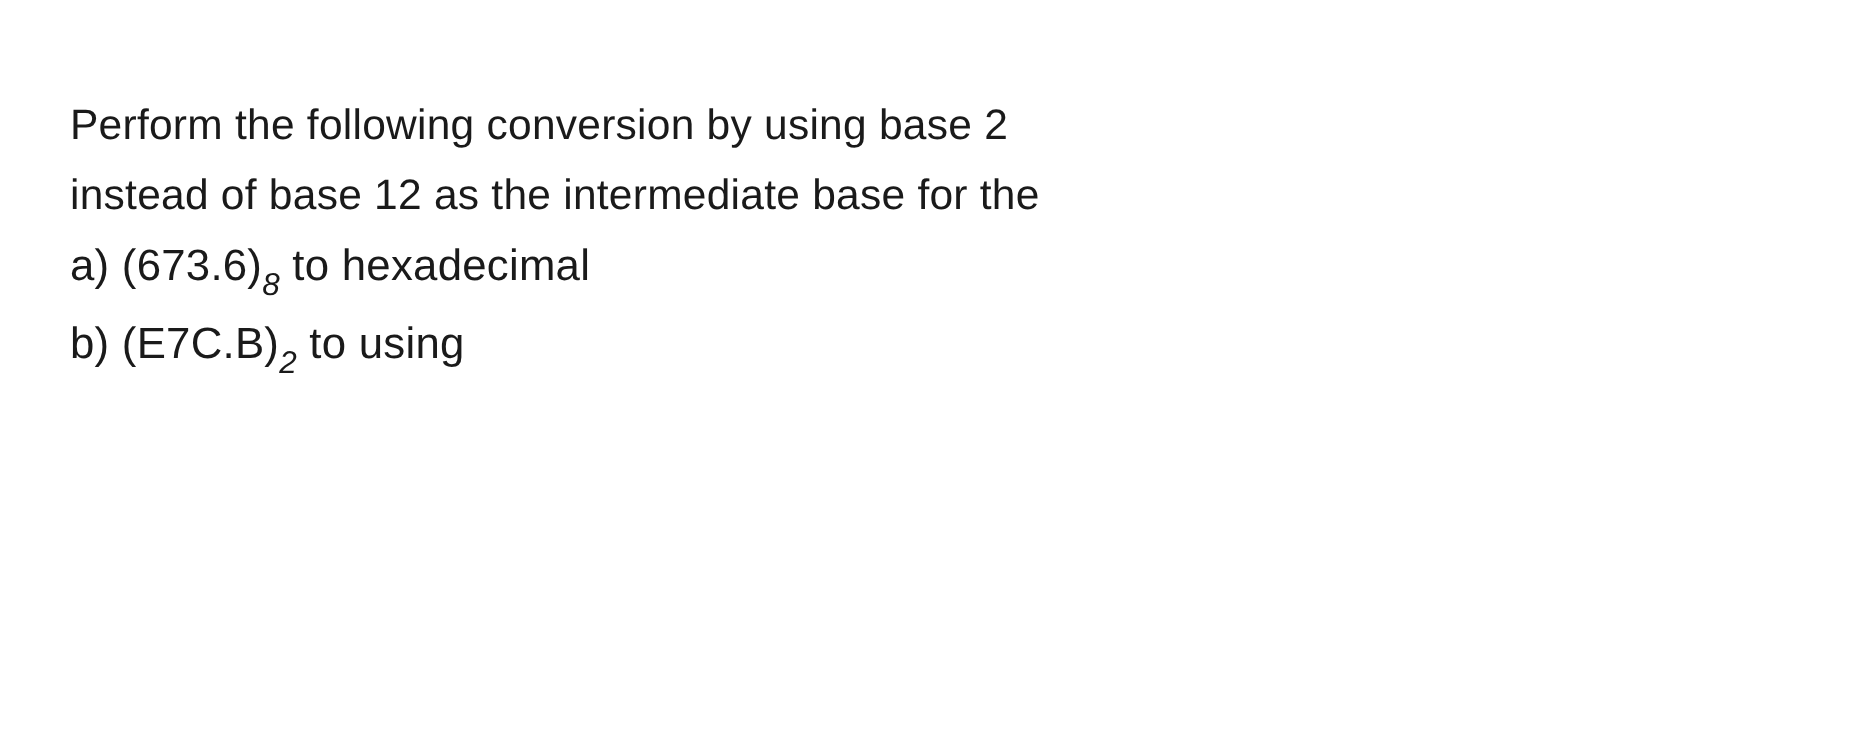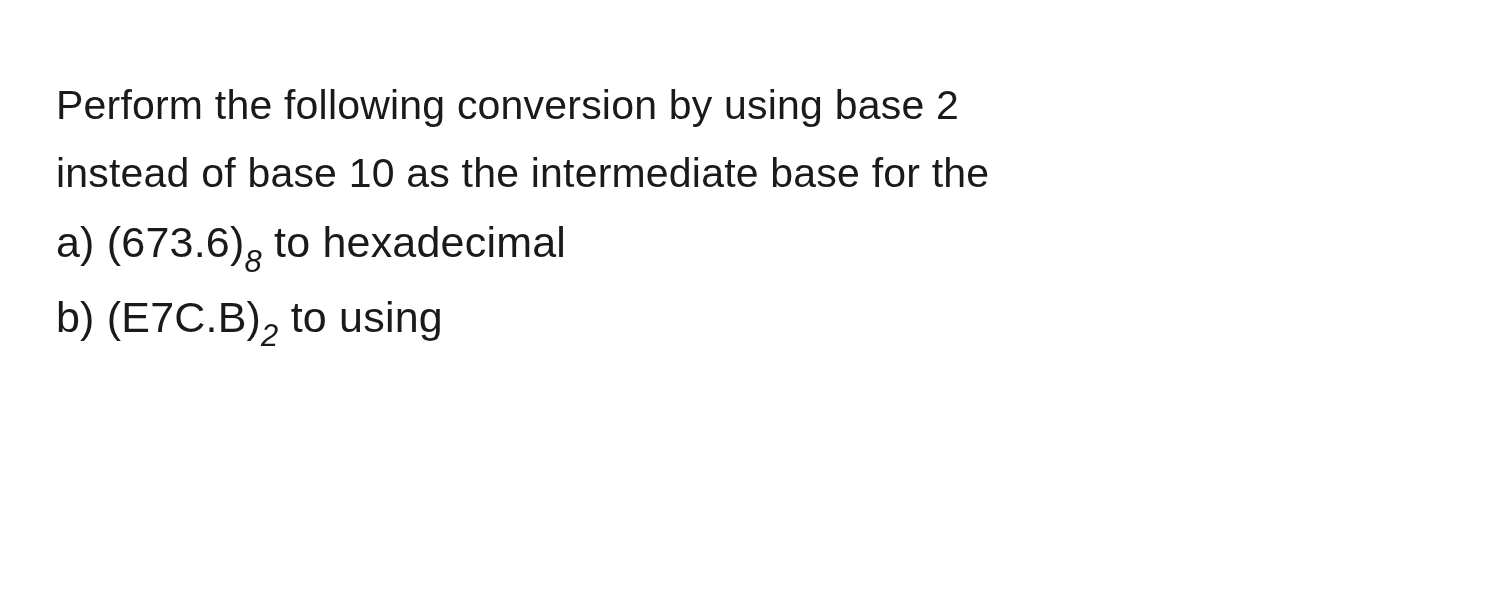--- a/index.html
+++ b/index.html
@@ -9,49 +9,49 @@
     }
     body {
       width: 1500px;
       height: 600px;
       background: #ffffff;
       font-family: -apple-system, BlinkMacSystemFont, "Segoe UI", Helvetica, Arial, sans-serif;
       padding: 72px 56px 40px 56px;
       color: #1a1a1a;
     }
     .question-text {
-      font-size: 41px;
+      font-size: 34px;
       line-height: 1.65;
       font-weight: 400;
       letter-spacing: 0.2px;
     }
     .question-line {
       display: block;
     }
     .item {
-      font-size: 43px;
+      font-size: 35px;
       line-height: 1.65;
       font-weight: 400;
       letter-spacing: 0.2px;
     }
     .sub {
       font-size: 0.72em;
       vertical-align: sub;
       position: relative;
       top: 0.15em;
       font-style: italic;
       font-weight: 400;
     }
   </style>
 </head>
 <body>
 
 <div class="question-text">
   <span class="question-line">Perform the following conversion by using base 2</span>
-  <span class="question-line">instead of base 10 as the intermediate base for the</span>
+  <span class="question-line">instead of base 12 as the intermediate base for the</span>
 </div>
 
 <div class="item">
   <span>a) </span><span>(673.6)</span><span class="sub">8</span><span> to hexadecimal</span>
 </div>
 
 <div class="item">
   <span>b) </span><span>(E7C.B)</span><span class="sub">2</span><span> to using</span>
 </div>
 

